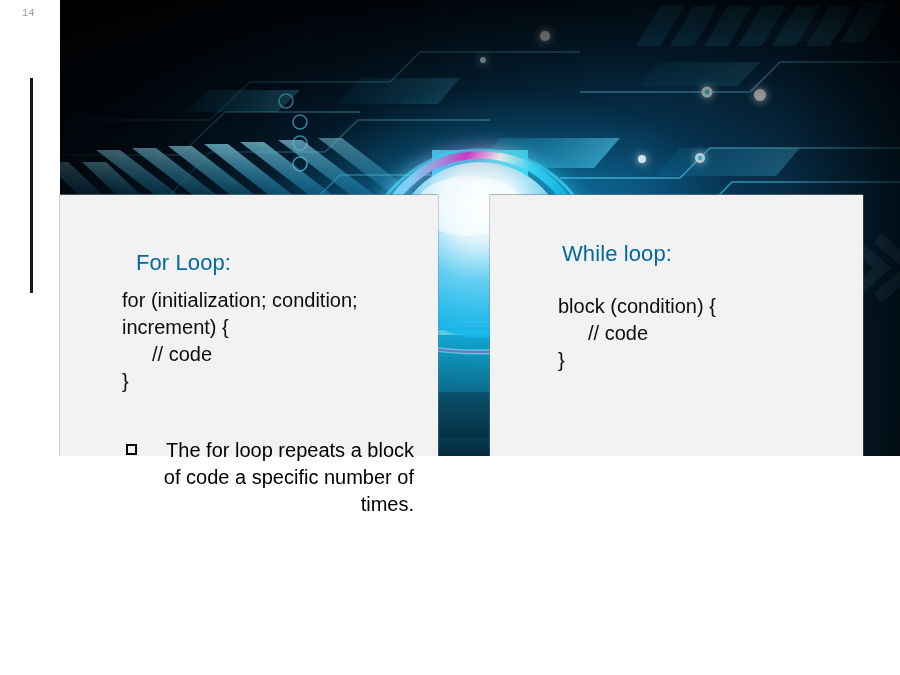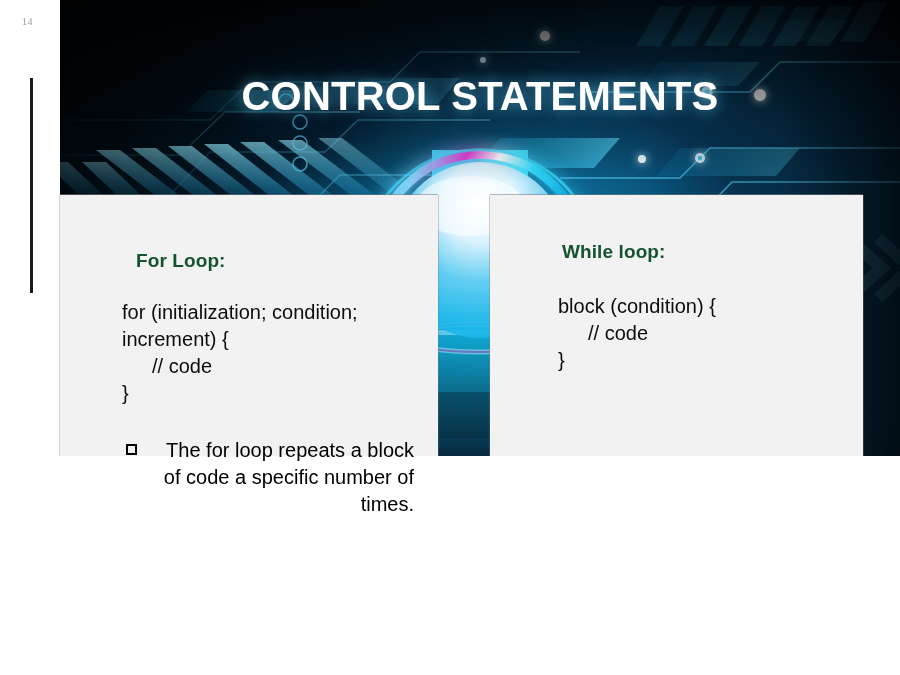--- a/index.html
+++ b/index.html
@@ -21,25 +21,25 @@
     width: 900px;
     height: 675px;
     background: #ffffff;
     overflow: hidden;
   }
 
   
   .slide-number {
     position: absolute;
     left: 22px;
-    top: 16px;
+    top: 8px;
     font-size: 10px;
     color: #9a9a9a;
     letter-spacing: 0.5px;
-    font-family: Liberation Serif, serif;
+    font-family: Liberation Mono, monospace;
   }
 
   
   .accent-bar {
     position: absolute;
     left: 30px;
     top: 78px;
     width: 3px;
     height: 215px;
     background: #1a1a1a;
@@ -114,23 +114,23 @@
 
   
   .text-layer {
     position: absolute;
     z-index: 7;
     color: #000000;
     font-family: "Liberation Sans", sans-serif;
   }
 
   .loop-heading {
-    font-size: 19px;
-    font-weight: bold;
-    color: #14532d;
+    font-size: 22px;
+    font-weight: normal;
+    color: #0369a1;
     letter-spacing: 0.1px;
   }
   .code-line {
     font-size: 20px;
     line-height: 27px;
     color: #0d0d0d;
   }
   .code-indent {
     padding-left: 30px;
   }
@@ -147,21 +147,21 @@
     top: 7px;
     width: 11px;
     height: 11px;
     border: 2px solid #000000;
     box-sizing: border-box;
     background: transparent;
   }
 
   
   #for-heading   { left: 136px; top: 250px; }
-  #for-code      { left: 122px; top: 299px; width: 300px; }
+  #for-code      { left: 122px; top: 287px; width: 300px; }
   #for-bullet    { left: 126px; top: 437px; width: 270px; text-align: right; }
 
   
   #while-heading { left: 562px; top: 241px; }
   #while-code    { left: 558px; top: 293px; width: 290px; }
   #while-bullet  { left: 560px; top: 404px; width: 285px; }
 
 </style>
 </head>
 <body>
@@ -307,21 +307,20 @@
       <g filter="url(#glowLg)">
         <path d="M 318 238 A 104 104 0 0 1 522 238" fill="none" stroke="url(#ringGrad)" stroke-width="9" stroke-linecap="round"></path>
         <path d="M 304 246 A 118 118 0 0 1 536 246" fill="none" stroke="#3ddcff" stroke-width="3" stroke-linecap="round" opacity="0.7"></path>
       </g>
 
       <ellipse cx="420" cy="250" rx="88" ry="88" fill="url(#domeGrad)"></ellipse>
       <ellipse cx="410" cy="206" rx="54" ry="30" fill="#ffffff" opacity="0.55"></ellipse>
     </svg>
   </div>
 
-  <div class="slide-title">CONTROL STATEMENTS</div>
 
   <div class="panel panel-left"></div>
 
   <div class="panel panel-right"></div>
 
   <div class="text-layer loop-heading" id="for-heading">For Loop:</div>
 
   <div class="text-layer" id="for-code">
     <div class="code-line">for (initialization; condition; increment) {</div>
     <div class="code-line code-indent">// code</div>

